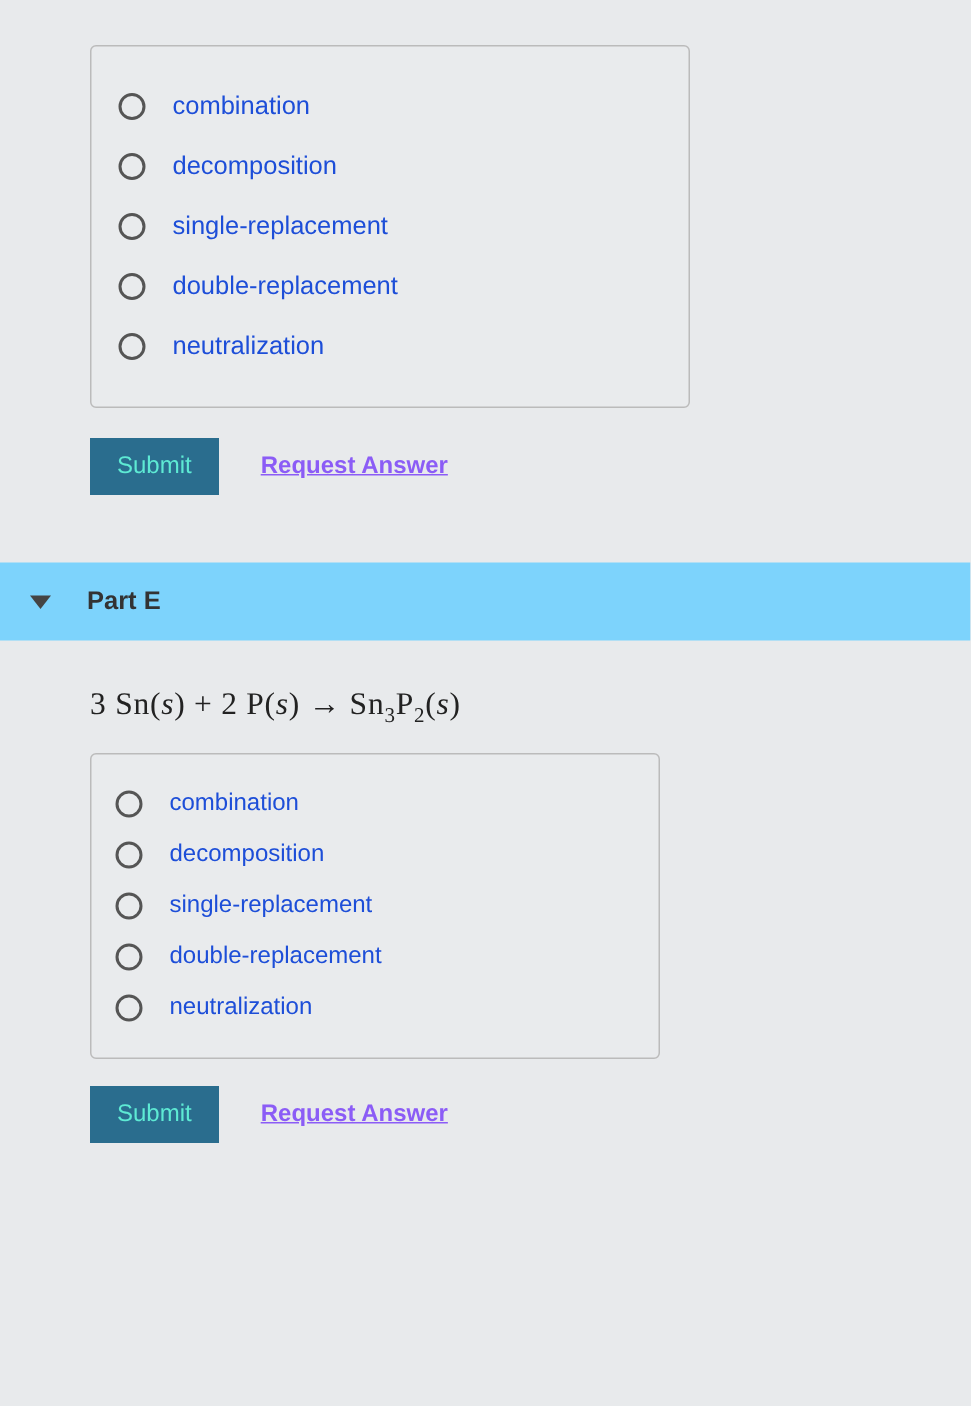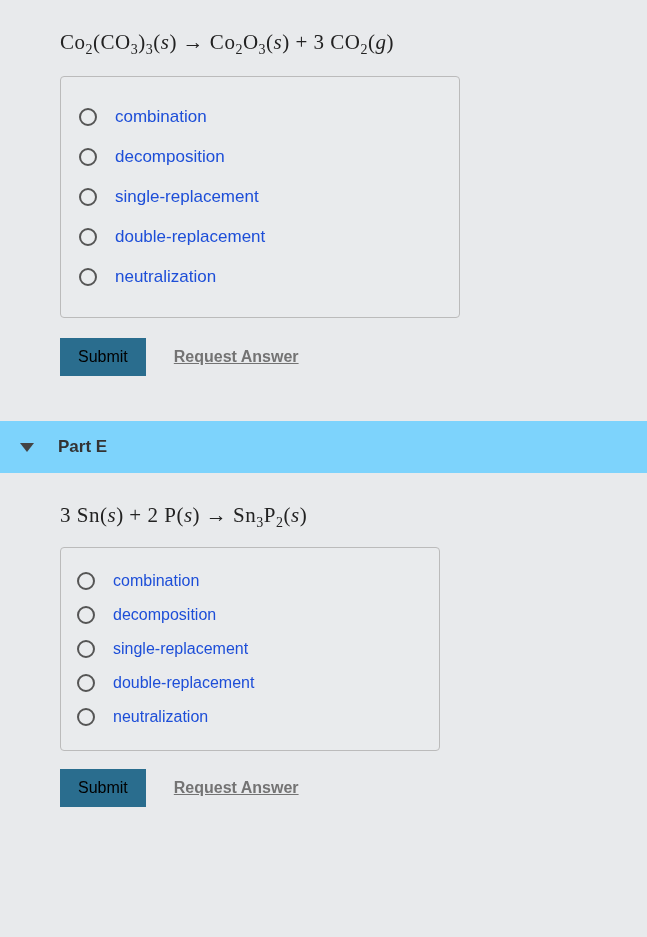--- a/index.html
+++ b/index.html
@@ -55,29 +55,29 @@
       color: #1d4ed8;
     }
     .actions {
       display: flex;
       align-items: center;
       gap: 28px;
       margin-top: 20px;
     }
     .submit-btn {
       background: #2a6d8e;
-      color: #000000;
+      color: #5eead4;
       border: none;
       padding: 10px 18px;
       font-size: 16px;
       font-weight: 500;
       cursor: pointer;
     }
     .request-answer {
-      color: #737373;
+      color: #8b5cf6;
       font-size: 16px;
       text-decoration: underline;
       font-weight: bold;
       cursor: pointer;
     }
     .part-header {
       display: flex;
       align-items: center;
       gap: 18px;
       padding: 16px 40px 16px 20px;
@@ -112,21 +112,20 @@
       margin-bottom: 16px;
     }
     .section2 .actions {
       margin-top: 18px;
     }
   </style>
 </head>
 <body>
 
 <div class="question-block">
-  <div class="equation">Co<sub>2</sub>(CO<sub>3</sub>)<sub>3</sub>(<i>s</i>) → Co<sub>2</sub>O<sub>3</sub>(<i>s</i>) + 3 CO<sub>2</sub>(<i>g</i>)</div>
   <div class="options-box">
     <div class="option-row">
       <span class="radio"></span>
       <span class="option-label">combination</span>
     </div>
     <div class="option-row">
       <span class="radio"></span>
       <span class="option-label">decomposition</span>
     </div>
     <div class="option-row">

